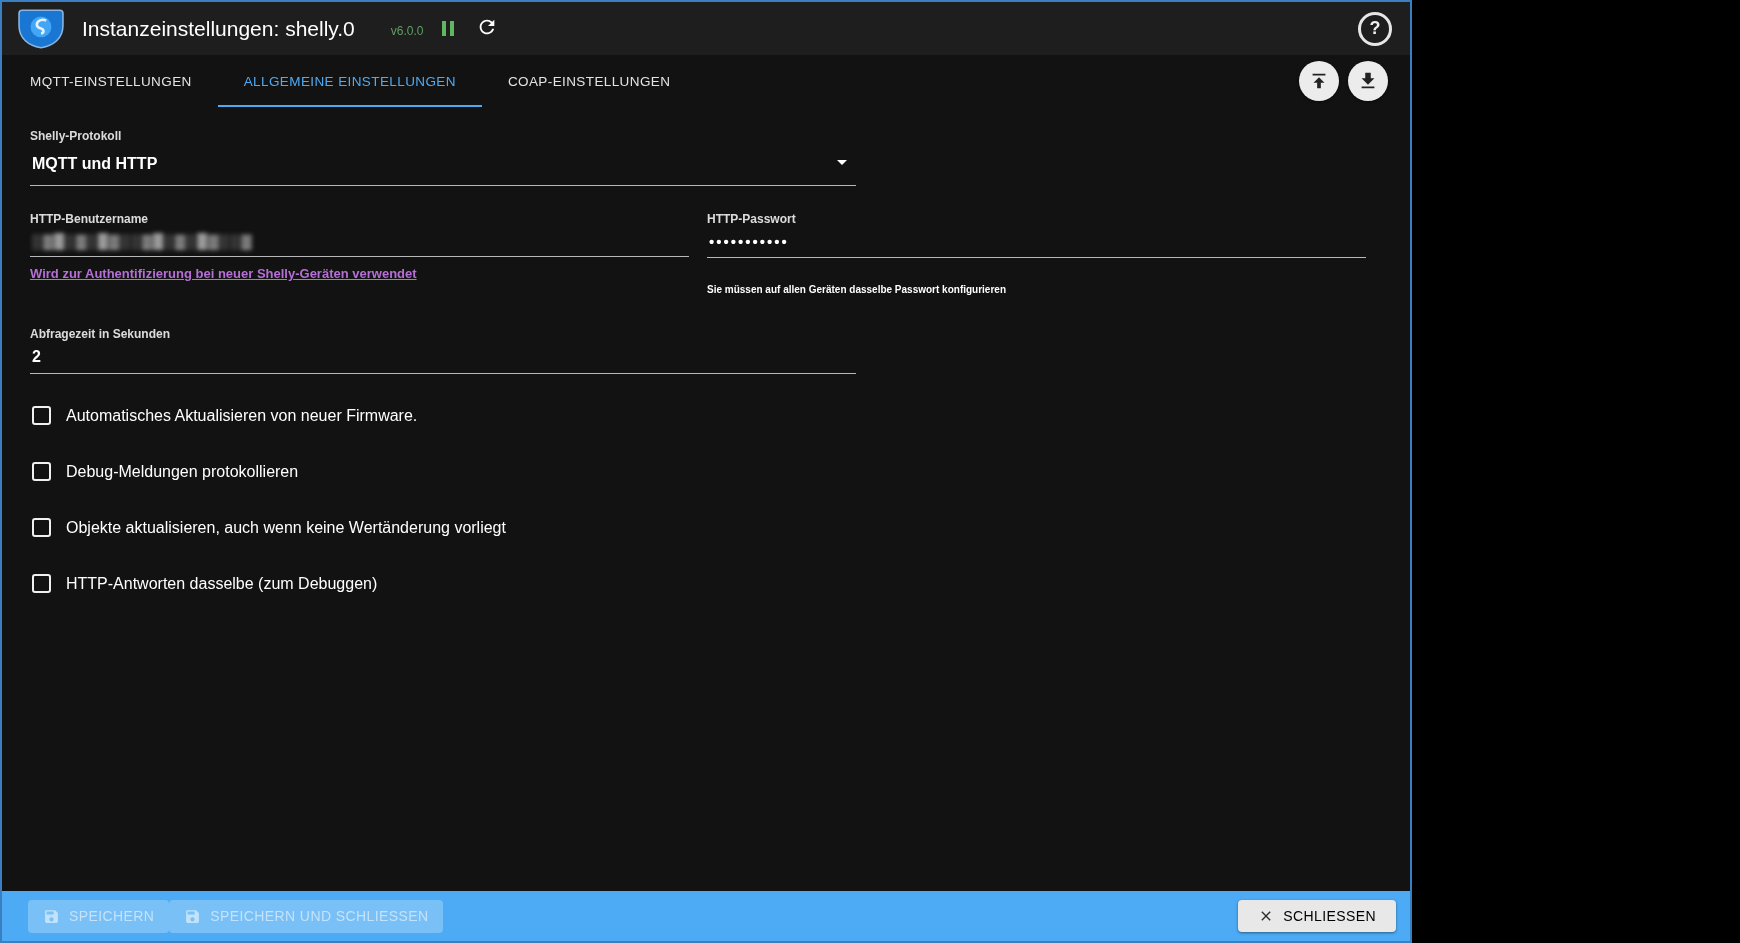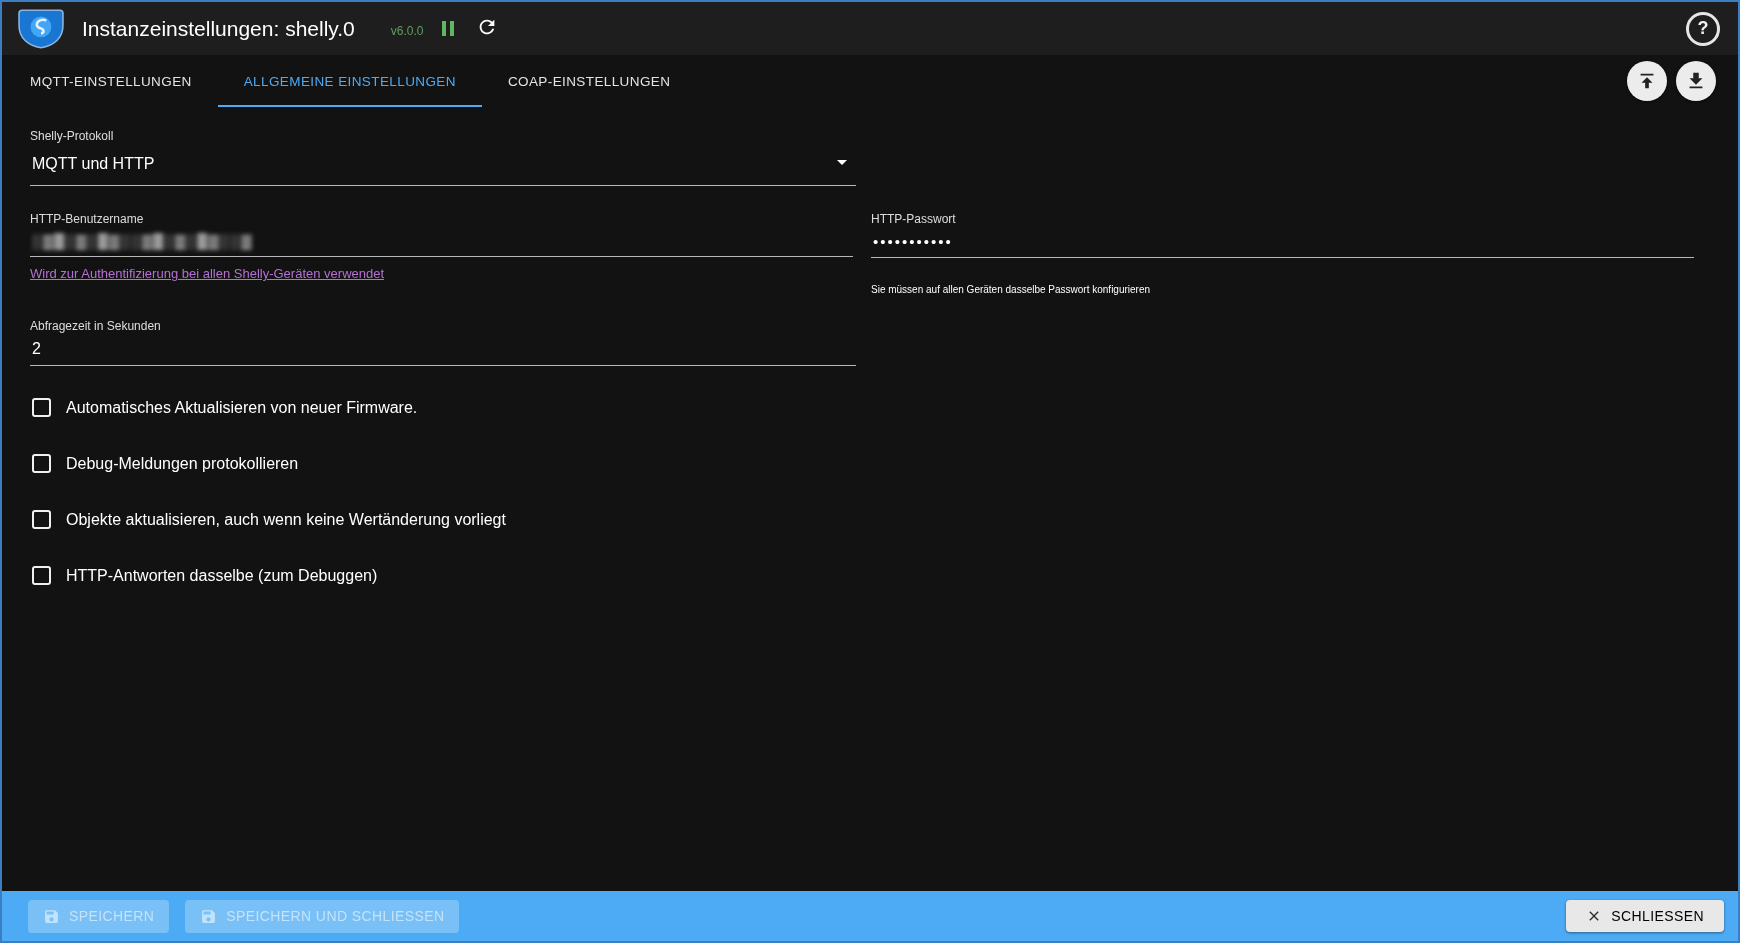--- a/index.html
+++ b/index.html
@@ -1,19 +1,19 @@
 <!DOCTYPE html>
 <html><head>
 <meta charset="utf-8">
 <style>
   * { box-sizing: border-box; }
   html, body { margin: 0; padding: 0; background: #000; }
   .window {
     position: relative;
-    width: 1740px; height: 943px;
+    width: 1412px; height: 943px;
     background: #121212;
     border: 2px solid #3a7fc1;
     font-family: "Liberation Sans", sans-serif;
     display: flex; flex-direction: column;
     overflow: hidden;
     color: #fff;
   }
 
   
   .app-bar {
@@ -60,56 +60,56 @@
   .round-btn {
     width: 40px; height: 40px; border-radius: 50%;
     background: #ececec; border: none; cursor: pointer;
     display: flex; align-items: center; justify-content: center;
     box-shadow: 0 1px 3px rgba(0,0,0,.5);
   }
 
   
   .content { flex: 1; padding: 22px 44px 0 28px; overflow: hidden; }
   .form-row { display: flex; gap: 18px; }
-  .col { width: 826px; }
+  .col { width: 826px; font-weight: bold; }
   .field-label { font-size: 12px; color: rgba(255,255,255,.85); margin-bottom: 5px; }
   .field-value {
     display: flex; align-items: center; justify-content: space-between;
     font-size: 16px; color: #fff;
     padding: 2px 2px 7px 2px;
     border-bottom: 1px solid rgba(255,255,255,.7);
     cursor: text; min-height: 21px;
   }
   .select-value { cursor: pointer; }
   .blurred { filter: blur(2px); color: #9a9a9a; font-size: 14px; letter-spacing: 1px; }
   .dots { letter-spacing: 2px; font-size: 15px; }
   .hint-link {
     display: inline-block; margin-top: 9px;
     font-size: 13px; color: #b66fd6; text-decoration: underline; cursor: pointer;
   }
   .hint-text { margin-top: 26px; font-size: 10px; color: #fff; }
   .mt { margin-top: 26px; }
-  .mt2 { margin-top: 24px; }
+  .mt2 { margin-top: 32px; }
 
   
   .checkbox-list { margin-top: 32px; }
   .checkbox-row { display: flex; align-items: center; margin-bottom: 37px; cursor: pointer; }
   .checkbox-box {
     width: 19px; height: 19px; flex: 0 0 19px;
     border: 2px solid #f0f0f0; border-radius: 3px;
     background: transparent; margin-left: 2px;
   }
   .checkbox-label { margin-left: 15px; font-size: 16px; color: #fff; }
 
   
   .footer {
     flex: 0 0 50px; margin-top: auto;
     background: #4dabf5;
     display: flex; align-items: center;
-    padding: 0 14px; gap: 16px;
+    padding: 0 14px; 
   }
   .footer-btn {
     display: flex; align-items: center; gap: 9px;
     border: none; border-radius: 4px;
     padding: 8px 15px;
     font-family: "Liberation Sans", sans-serif;
     font-size: 14px; font-weight: 500; letter-spacing: .4px;
     cursor: default;
   }
   .btn-disabled {
@@ -189,21 +189,21 @@
         </span>
       </div>
     </div>
 
     <div class="form-row mt">
       <div class="col">
         <div class="field-label">HTTP-Benutzername</div>
         <div class="field-value">
           <span class="blurred">▒▓█▒▓▒█▓▒▒▓█▒▓▒█▓▒▒▓</span>
         </div>
-        <a class="hint-link">Wird zur Authentifizierung bei allen Shelly-Geräten verwendet</a>
+        <a class="hint-link">Wird zur Authentifizierung bei neuer Shelly-Geräten verwendet</a>
       </div>
       <div class="col">
         <div class="field-label">HTTP-Passwort</div>
         <div class="field-value">
           <span class="dots">•••••••••••</span>
         </div>
         <div class="hint-text">Sie müssen auf allen Geräten dasselbe Passwort konfigurieren</div>
       </div>
     </div>
 

